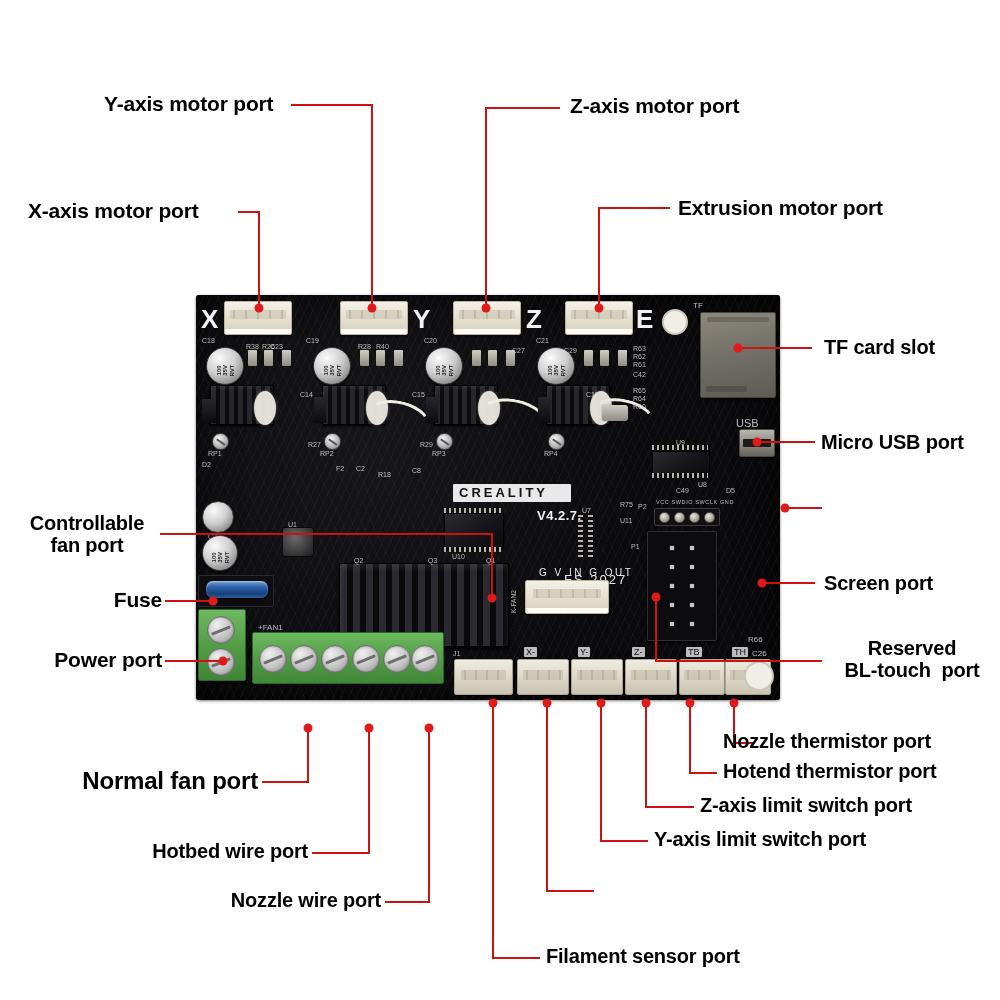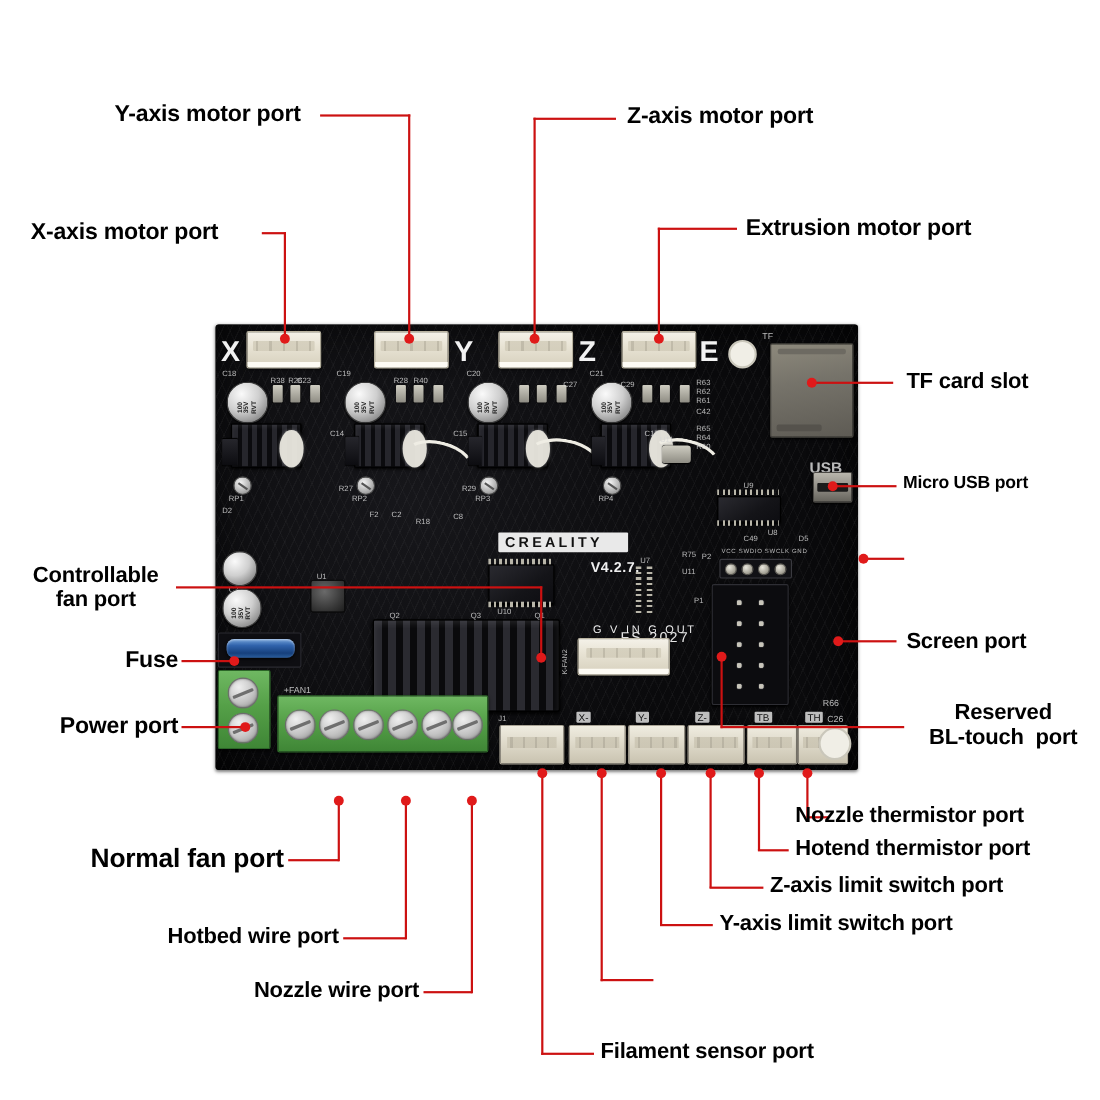--- a/index.html
+++ b/index.html
@@ -256,21 +256,21 @@
     <div class="silk" style="left:480px;top:144px;">U9</div>
     <div class="silk" style="left:502px;top:186px;">U8</div>
     <div class="smd" style="left:406px;top:110px;width:26px;height:16px;border-radius:3px;"></div>
     <div class="silk" style="left:404px;top:102px;">U11</div>
 
     <div class="mculeadV" style="left:382px;top:220px;width:5px;height:44px;"></div>
     <div class="mculeadV" style="left:392px;top:220px;width:5px;height:44px;"></div>
 
     <div id="tf" style="left:504px;top:17px;width:74px;height:84px;"></div>
 
-    <div class="silk" style="left:540px;top:122px;font-size:14px;font-weight:bold;">USB</div>
+    <div class="silk" style="left:540px;top:122px;font-size:11px;">USB</div>
     <div id="usb" style="left:543px;top:134px;width:34px;height:26px;"></div>
 
     <div class="silk" style="left:442px;top:208px;">P2</div>
     <div class="silk" style="left:460px;top:204px;font-size:5.5px;letter-spacing:.6px;">VCC SWDIO SWCLK GND</div>
     <div id="p2" style="left:458px;top:213px;width:64px;height:16px;">
       <div class="p2pad" style="left:4px;top:3px;"></div>
       <div class="p2pad" style="left:19px;top:3px;"></div>
       <div class="p2pad" style="left:34px;top:3px;"></div>
       <div class="p2pad" style="left:49px;top:3px;"></div>
     </div>
@@ -431,21 +431,21 @@
   <div class="lbl" style="left:104px;top:92px;font-size:21px;">Y-axis motor port</div>
 
   <div class="lbl" style="left:570px;top:94px;font-size:21px;">Z-axis motor port</div>
 
   <div class="lbl" style="left:28px;top:199px;font-size:21px;">X-axis motor port</div>
 
   <div class="lbl" style="left:678px;top:196px;font-size:21px;">Extrusion motor port</div>
 
   <div class="lbl" style="left:824px;top:336px;font-size:20px;">TF card slot</div>
 
-  <div class="lbl" style="left:821px;top:431px;font-size:16px;">Micro USB port</div>
+  <div class="lbl" style="left:821px;top:431px;font-size:20px;">Micro USB port</div>
 
 
   <div class="lbl" style="left:824px;top:572px;font-size:20px;">Screen port</div>
 
   <div class="lbl c" style="left:824px;top:637px;width:176px;font-size:20px;">Reserved
 BL-touch  port</div>
 
   <div class="lbl c" style="left:14px;top:512px;width:146px;font-size:20px;">Controllable
 fan port</div>
 

